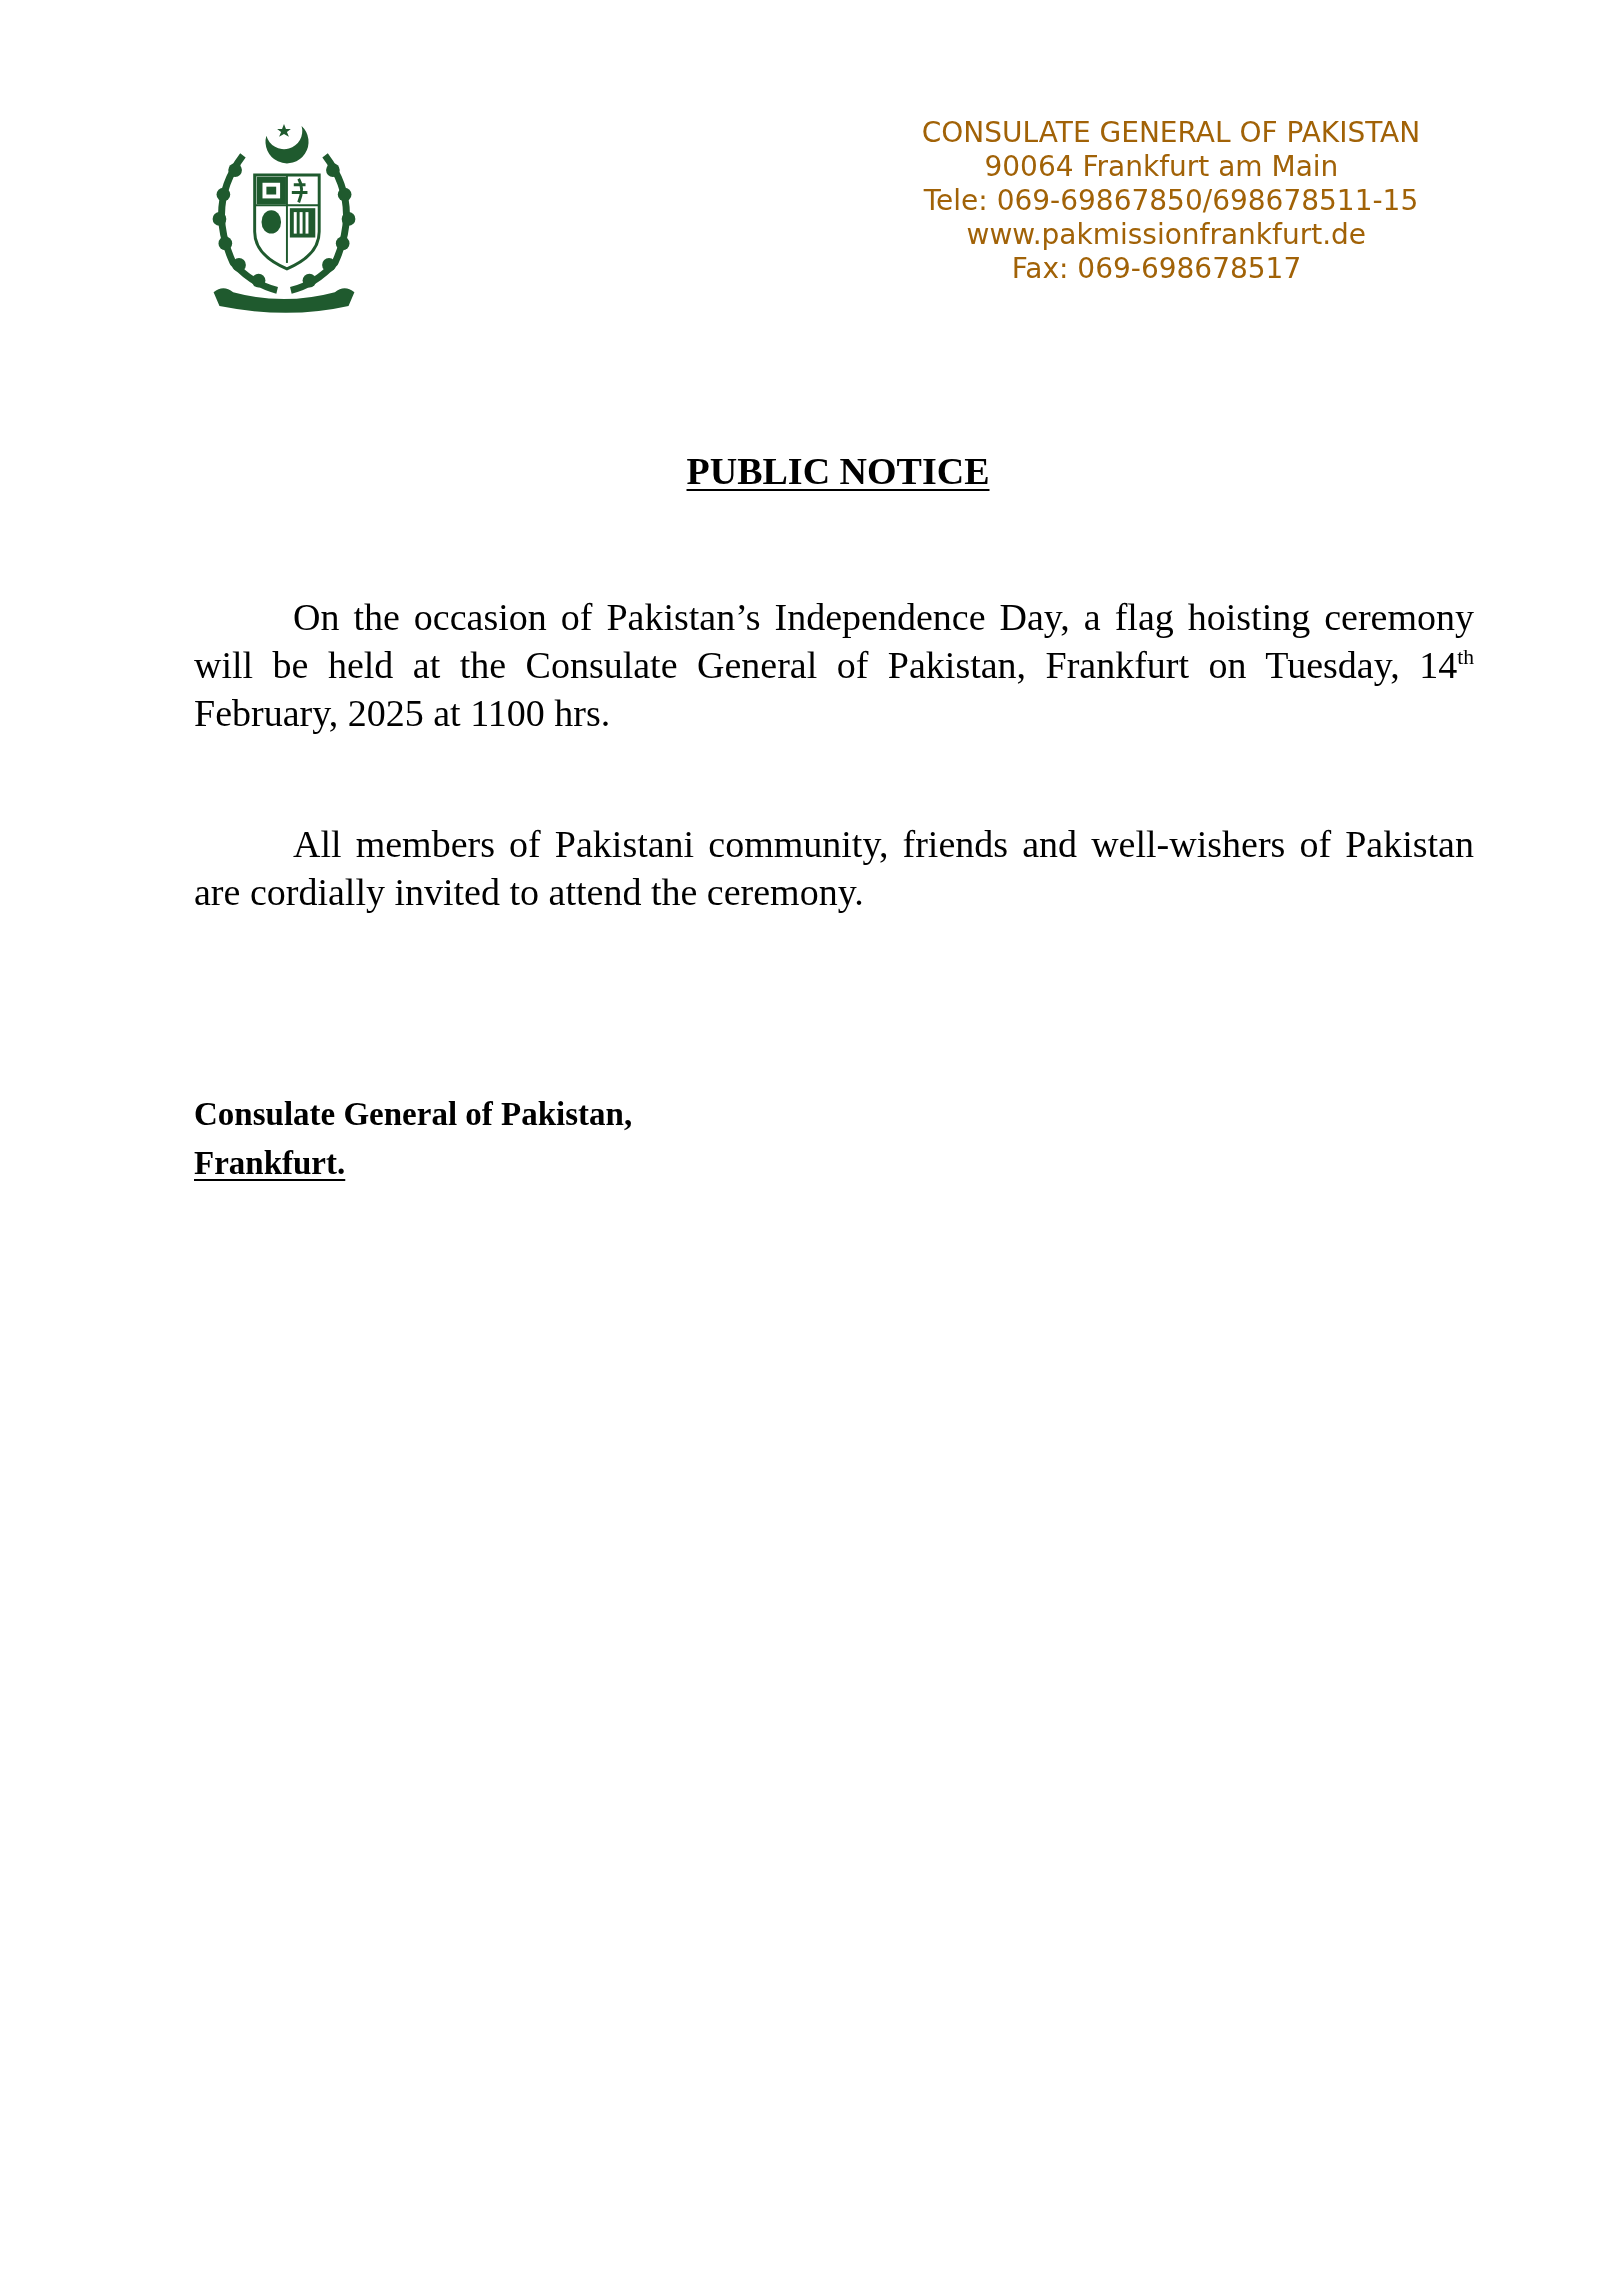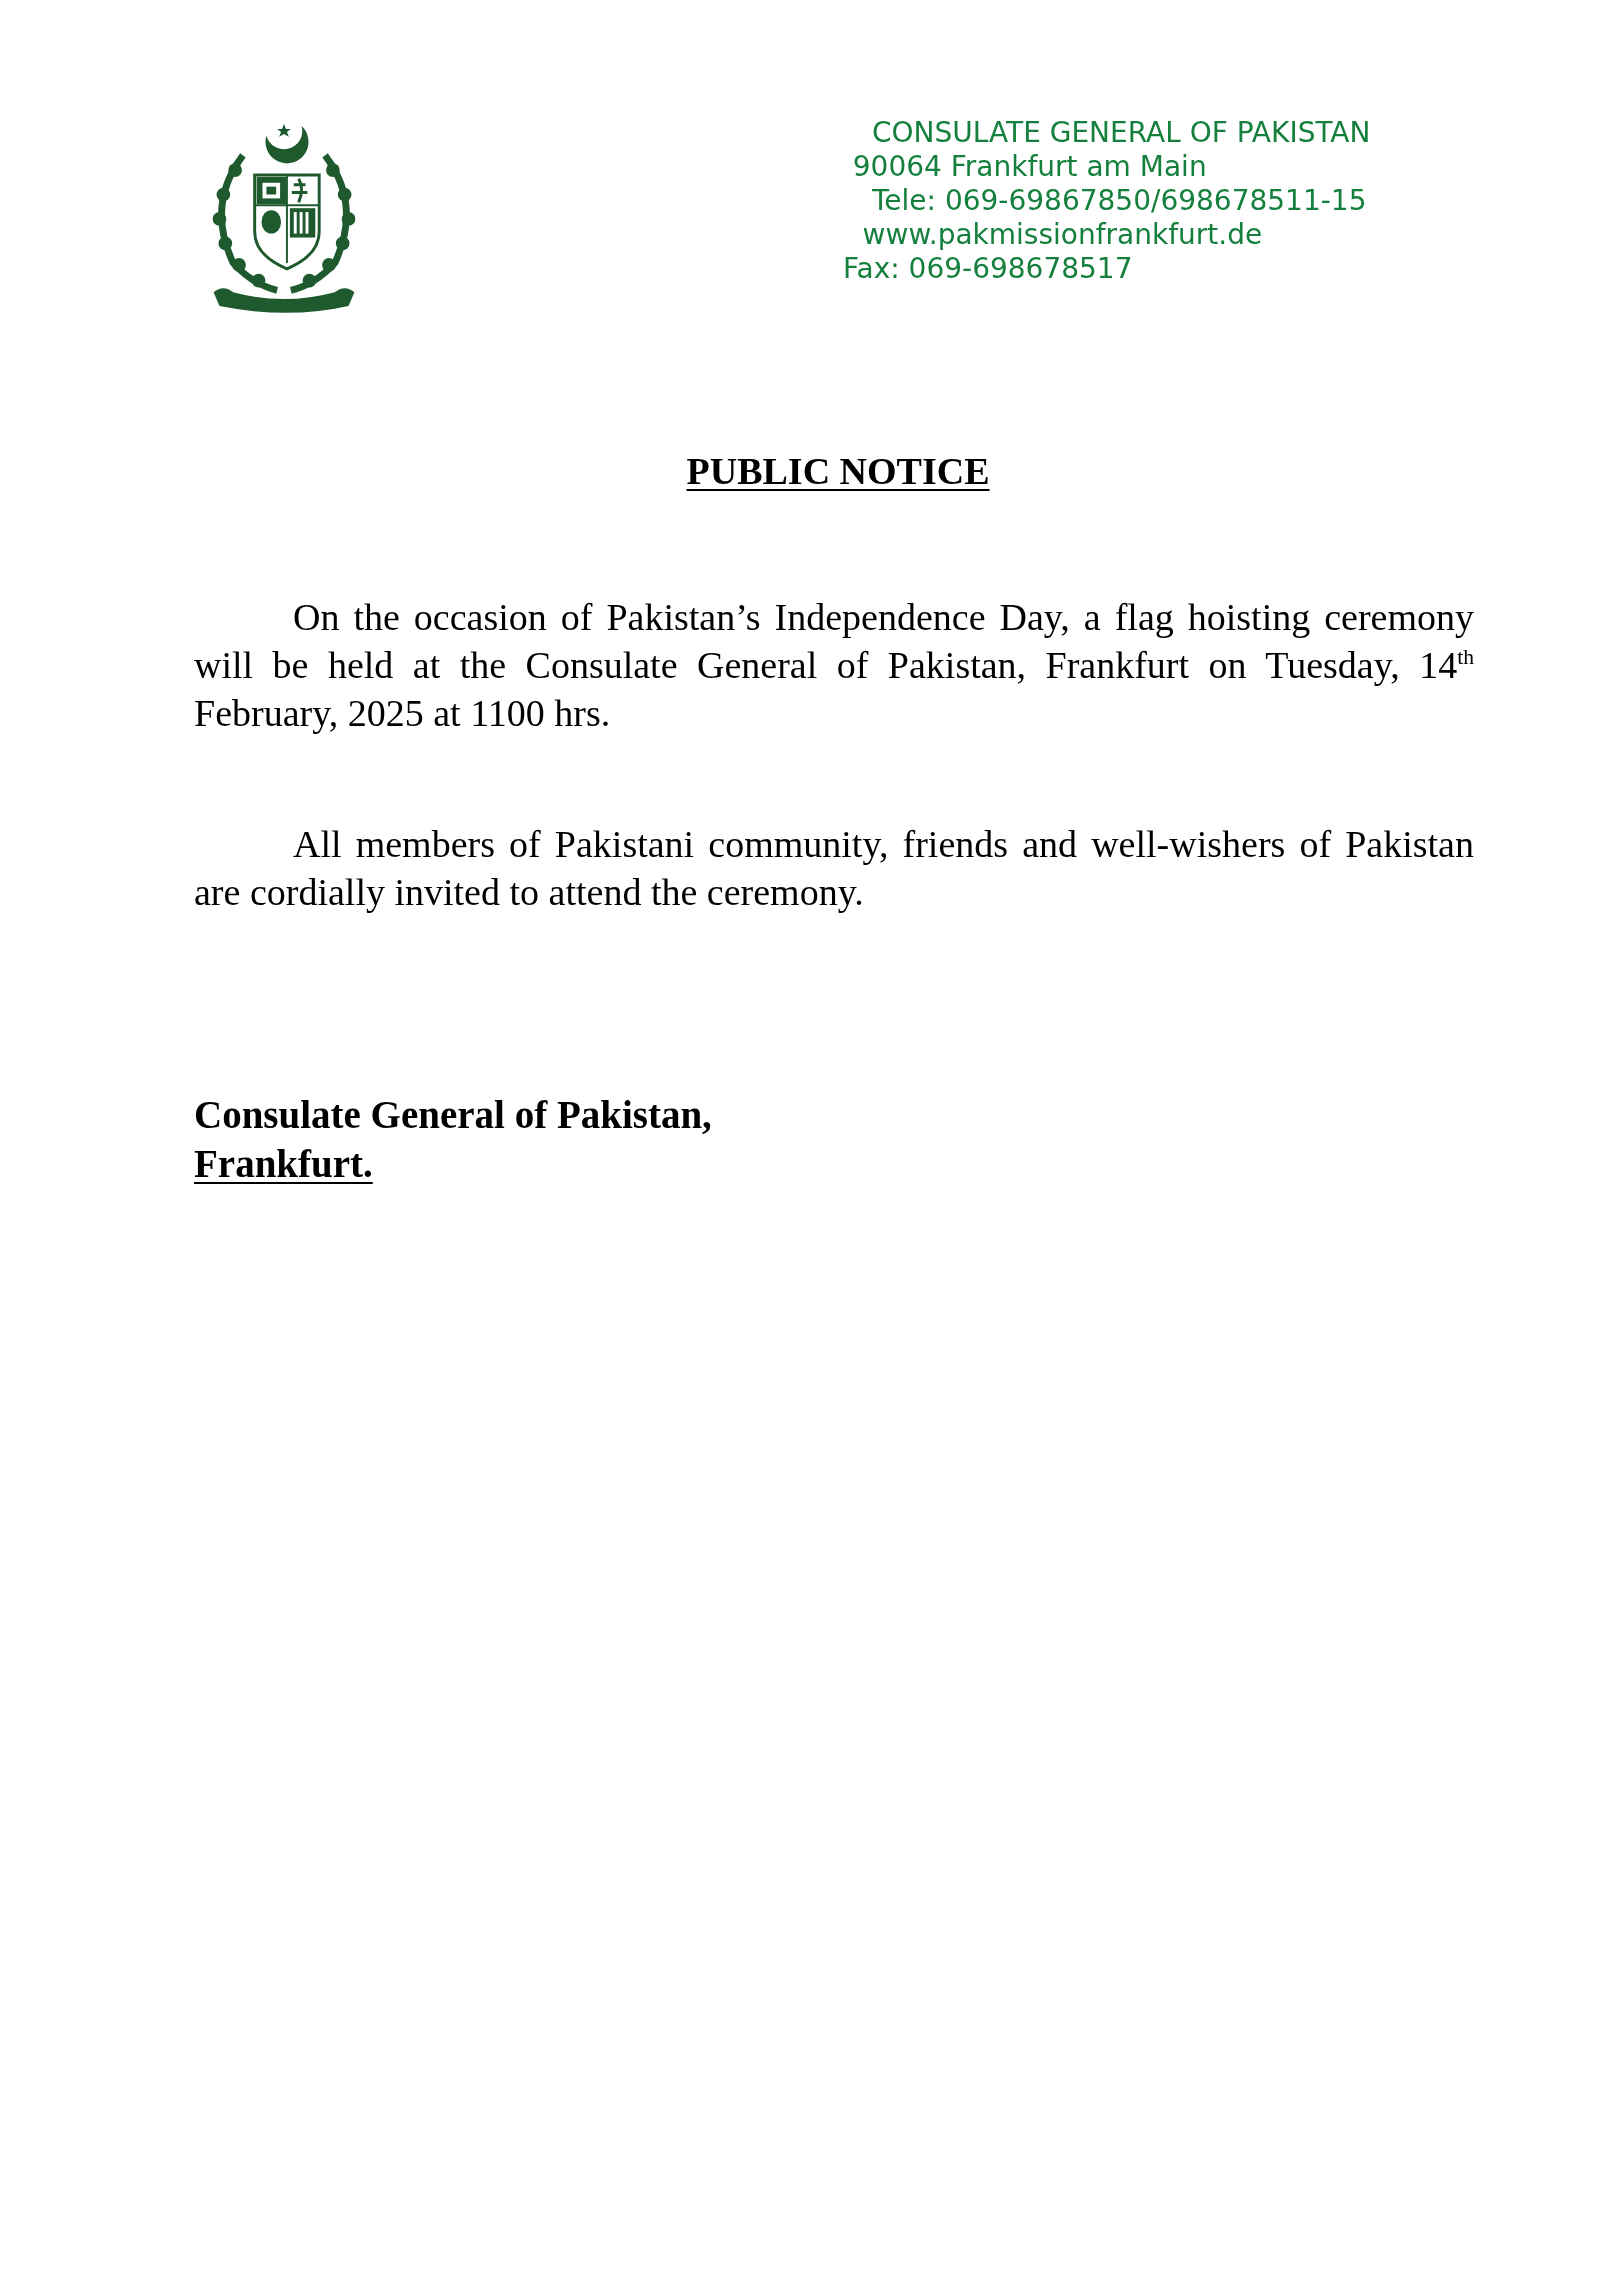--- a/index.html
+++ b/index.html
@@ -4,21 +4,21 @@
 <style>
   html, body { margin: 0; padding: 0; background: #ffffff; }
   body { width: 1621px; height: 2293px; position: relative; overflow: hidden; }
   .page { position: absolute; left: 0; top: 0; width: 1621px; height: 2293px; background: #fff; }
 
   .emblem { position: absolute; left: 196px; top: 116px; width: 176px; height: 201px; }
 
   .letterhead {
     position: absolute; left: 843px; top: 116px; width: 627px;
     font-family: "DejaVu Sans", sans-serif; font-size: 28px; line-height: 34px;
-    color: #15803d; text-align: left;
+    color: #a16207; text-align: center;
   }
   .letterhead div { white-space: nowrap; }
   .lh-line-1 { padding-left: 29px; }
   .lh-line-2 { padding-left: 0; }
   .lh-line-3 { padding-left: 9.8px; }
   .lh-line-4 { padding-left: 29px; }
   .lh-line-5 { padding-left: 19.6px; }
   .lh-line-6 { padding-left: 0; }
 
   .title {
@@ -33,21 +33,21 @@
     font-family: "Liberation Serif", serif; font-size: 38px; line-height: 48px;
     color: #000; text-align: justify;
   }
   .p1 { top: 593px; }
   .p2 { top: 784px; margin-top: 36px; }
   .body-text p { margin: 0; text-indent: 99px; }
   .body-text sup { font-size: 21.6px; line-height: 0; vertical-align: 13.7px; }
 
   .signature {
     position: absolute; left: 194px; top: 1090px;
-    font-family: "Liberation Serif", serif; font-weight: bold; font-size: 39px; line-height: 49px;
+    font-family: "Liberation Serif", serif; font-weight: bold; font-size: 33px; line-height: 49px;
     color: #000;
   }
   .signature .city { text-decoration: underline; text-decoration-thickness: 2px; text-underline-offset: 4.9px; }
 </style>
 </head>
 <body>
 
 <div class="page">
 
   <div class="emblem">

